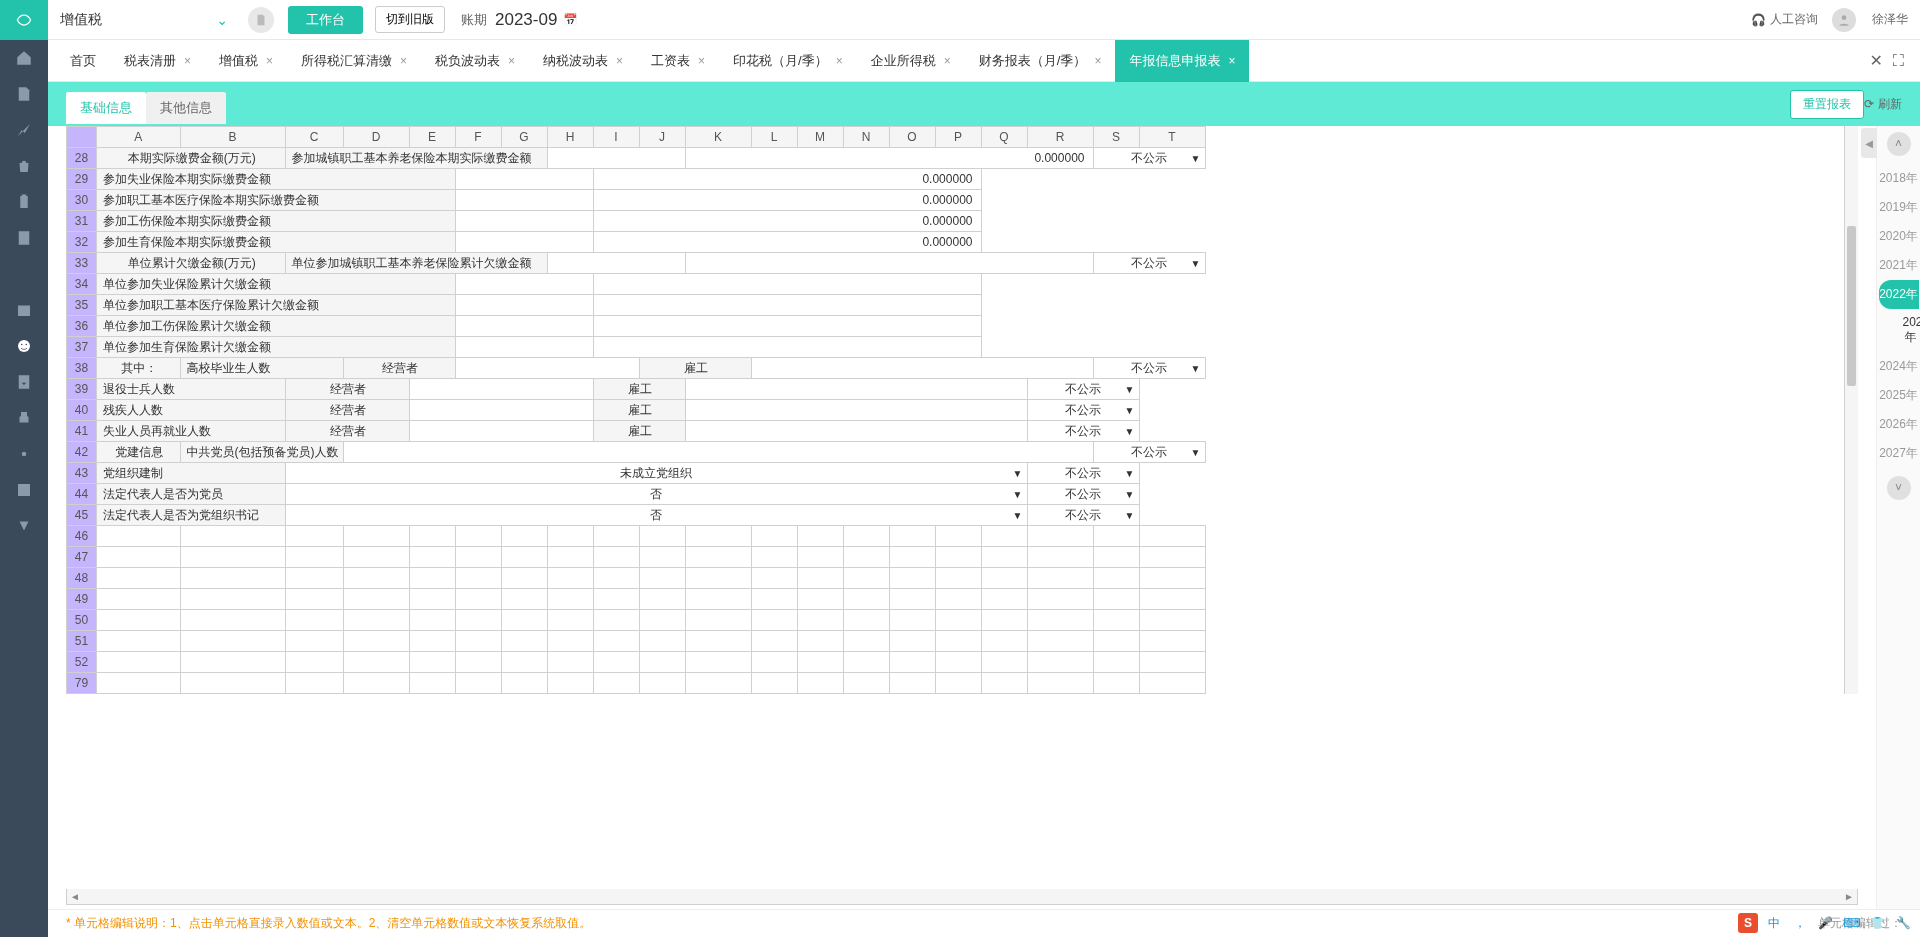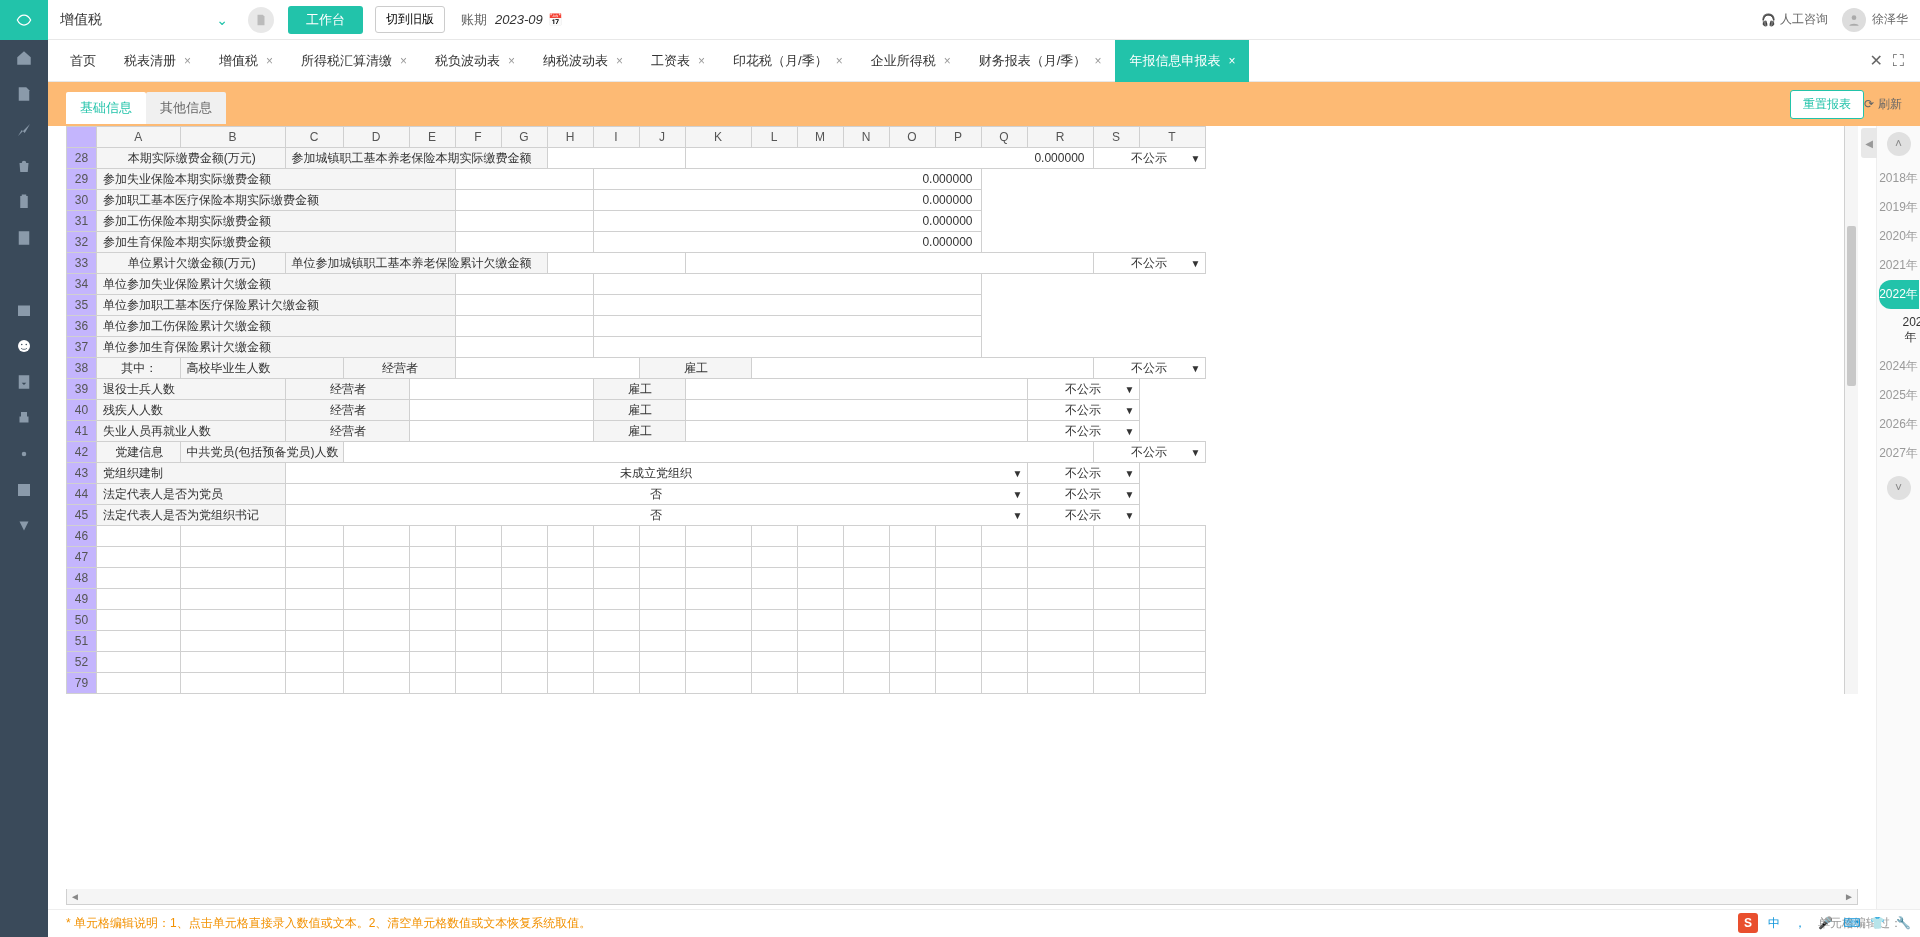--- a/index.html
+++ b/index.html
@@ -12,34 +12,34 @@
 .sidebar-item.active { color: #fff; }
 .sidebar-item svg { width: 18px; height: 18px; fill: currentColor; }
 .main { flex: 1; display: flex; flex-direction: column; background: #fff; }
 .topbar { height: 40px; display: flex; align-items: center; padding: 0 12px; border-bottom: 1px solid #e8e8e8; background: #fff; }
 .topbar-select { display: flex; align-items: center; gap: 8px; color: #333; font-size: 14px; cursor: pointer; min-width: 180px; }
 .topbar-select .chev { color: #22c3aa; margin-left: auto; margin-right: 12px; }
 .topbar-circle { width: 26px; height: 26px; border-radius: 50%; background: #e8e8e8; display: flex; align-items: center; justify-content: center; margin: 0 8px; }
 .btn-primary { background: #22c3aa; color: #fff; border: none; padding: 5px 18px; border-radius: 3px; font-size: 13px; cursor: pointer; margin: 0 6px; }
 .btn-outline { background: #fff; border: 1px solid #ccc; padding: 4px 10px; border-radius: 3px; font-size: 12px; cursor: pointer; margin: 0 6px; }
 .period-label { margin-left: 10px; margin-right: 8px; font-size: 13px; color: #666; }
-.period-value { font-size: 13px; color: #333; font-style: italic; }
+.period-value { font-size: 17px; color: #333; }
 .cal-icon { margin-left: 6px; color: #22c3aa; cursor: pointer; }
 .topbar-right { margin-left: auto; display: flex; align-items: center; gap: 14px; }
 .topbar-right .support { display: flex; align-items: center; gap: 4px; font-size: 12px; color: #666; cursor: pointer; }
-.topbar-right .user { display: flex; align-items: center; gap: 6px; font-size: 12px; color: #666; cursor: pointer; }
+.topbar-right .user { display: flex; align-items: center; gap: 16px; font-size: 12px; color: #666; cursor: pointer; }
 .avatar { width: 24px; height: 24px; border-radius: 50%; background: #ddd; display: flex; align-items: center; justify-content: center; }
 .tabs-row { height: 42px; display: flex; align-items: center; padding: 0 8px; border-bottom: 1px solid #e8e8e8; background: #fff; }
 .tab { padding: 0 14px; height: 42px; display: flex; align-items: center; font-size: 13px; color: #333; cursor: pointer; gap: 6px; white-space: nowrap; }
 .tab.active { background: #22c3aa; color: #fff; }
 .tab .x { font-size: 12px; color: #999; margin-left: 2px; }
 .tab.active .x { color: #fff; }
 .tabs-actions { margin-left: auto; display: flex; align-items: center; gap: 10px; padding-right: 8px; }
 .tabs-actions span { cursor: pointer; color: #666; font-size: 16px; }
-.subtabs-row { height: 44px; display: flex; align-items: center; padding: 0 18px; background: #fdba74; }
+.subtabs-row { height: 44px; display: flex; align-items: center; padding: 0 18px; background: #5eead4; }
 .subtab { padding: 7px 14px; font-size: 13px; cursor: pointer; color: #666; background: #f0f0f0; border-radius: 2px 2px 0 0; margin-top: 8px; }
 .subtab.active { color: #22c3aa; background: #fff; }
 .subtabs-actions { margin-left: auto; display: flex; align-items: center; }
 .btn-reset { border: 1px solid #22c3aa; color: #22c3aa; background: #fff; padding: 5px 12px; border-radius: 3px; font-size: 12px; cursor: pointer; }
 .btn-refresh { display: flex; align-items: center; gap: 4px; font-size: 12px; color: #666; cursor: pointer; }
 .content { flex: 1; display: flex; overflow: hidden; position: relative; }
 .grid-wrap { flex: 1; display: flex; flex-direction: column; padding: 0 18px 4px 18px; overflow: hidden; }
 .grid-scroll { flex: 1; overflow: auto; position: relative; }
 .grid { border-collapse: collapse; table-layout: fixed; }
 .grid th, .grid td { border: 1px solid #d0d0d0; height: 21px; font-size: 12px; text-align: center; padding: 0 4px; overflow: hidden; white-space: nowrap; }

